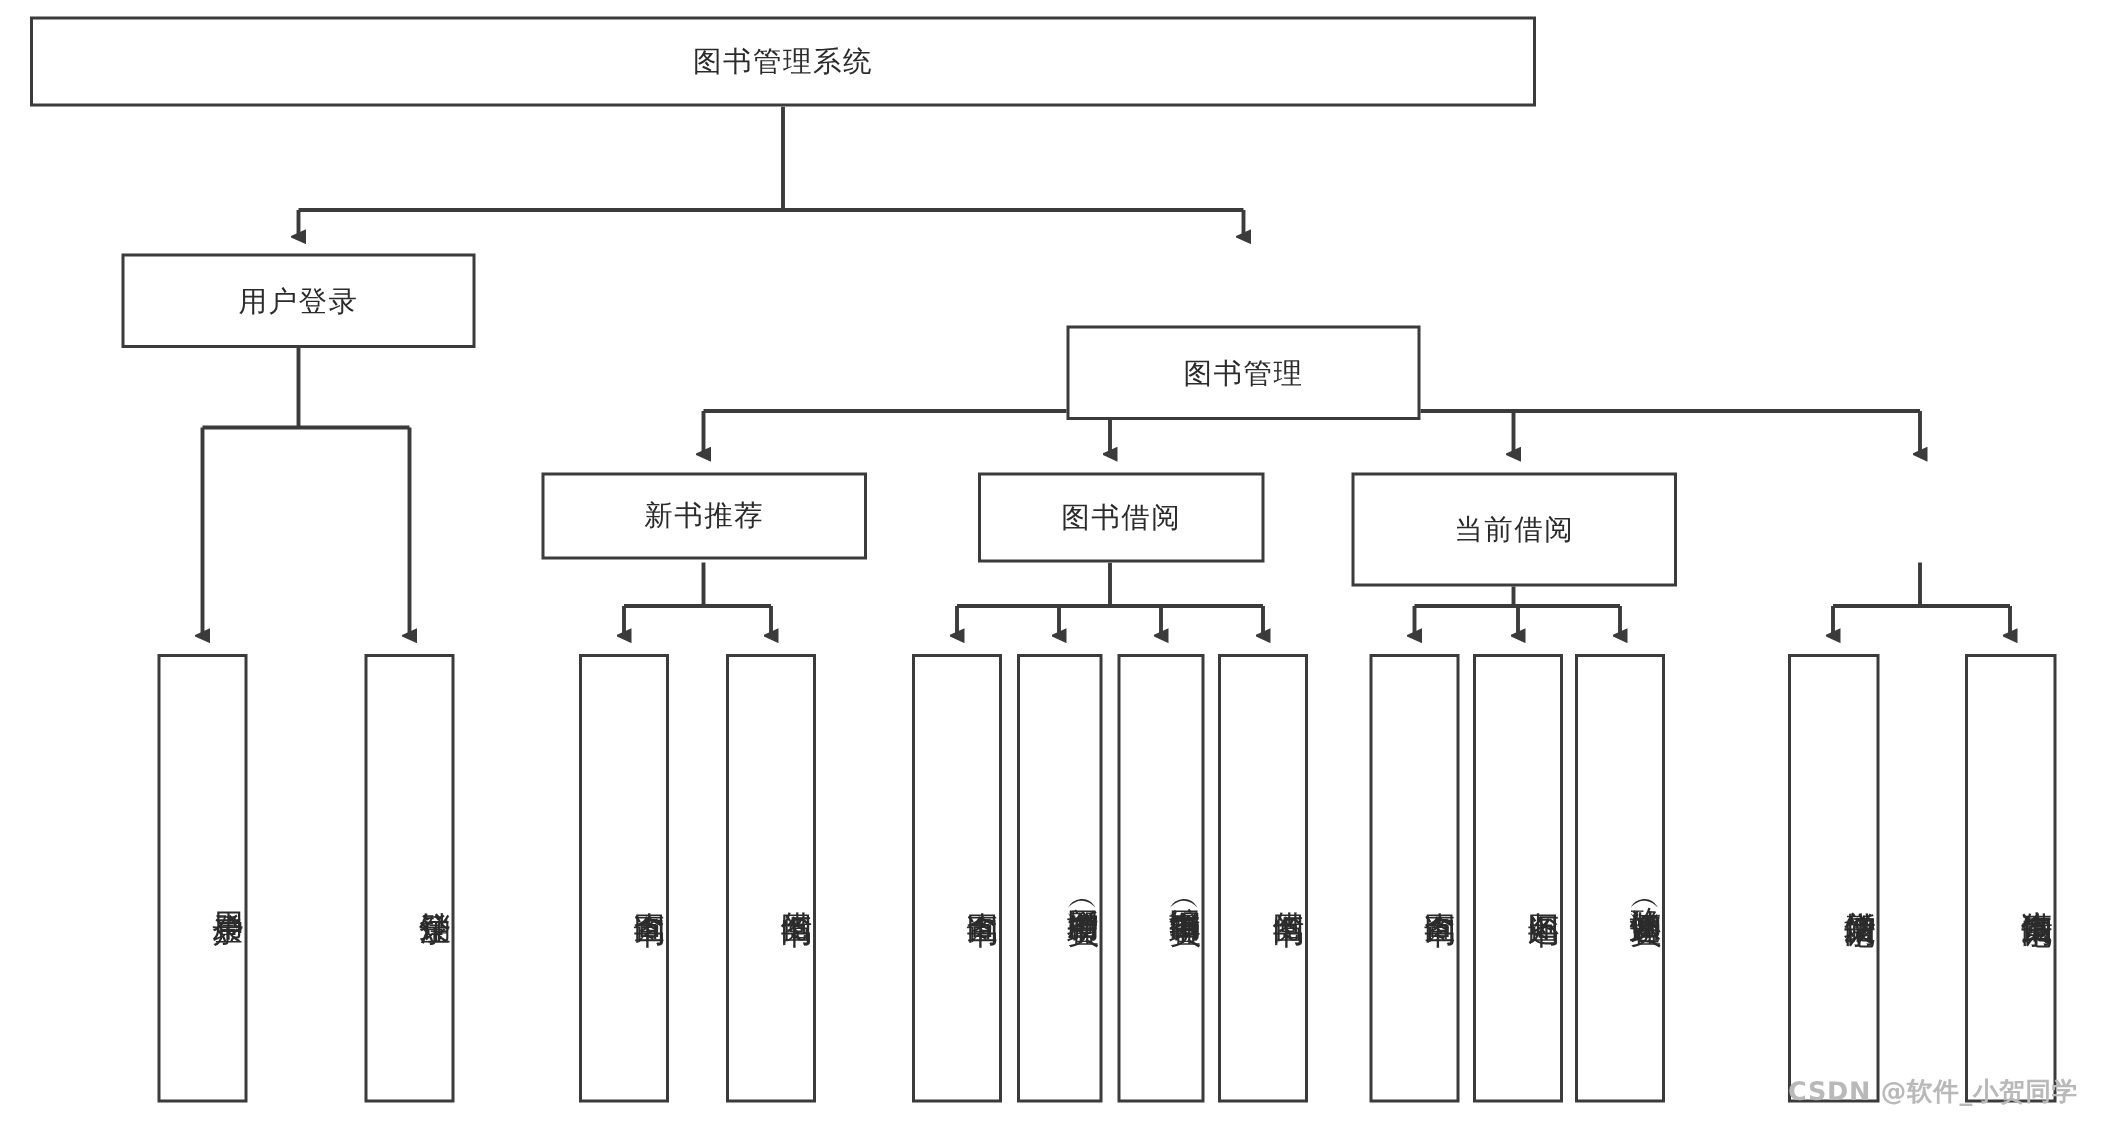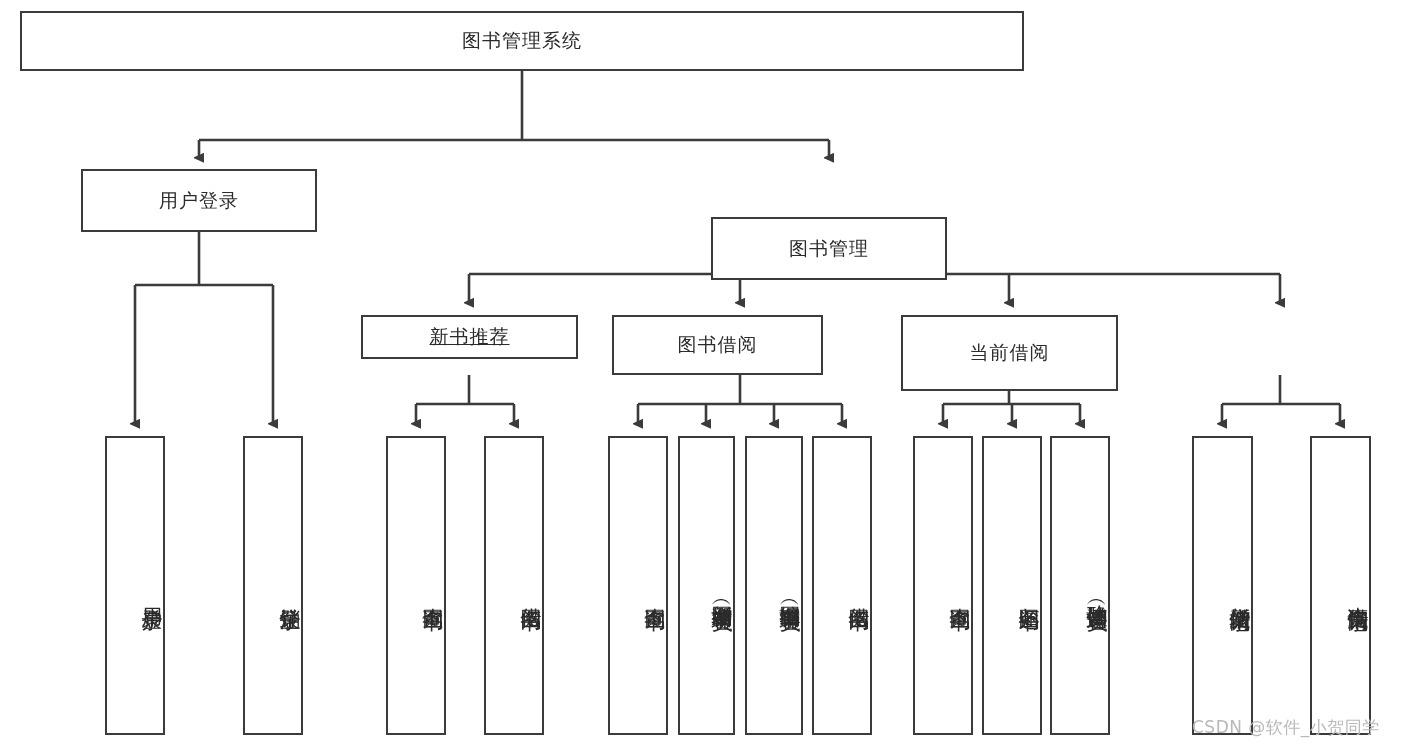--- a/index.html
+++ b/index.html
@@ -119,24 +119,24 @@
     <span class="label">图书管理系统</span>
   </div>
 
   <div class="node horiz" style="left:81px; top:169px; width:236px; height:63px;">
     <span class="label">用户登录</span>
   </div>
   <div class="node horiz" style="left:711px; top:169px; width:236px; height:63px;margin-top:48px;">
     <span class="label">图书管理</span>
   </div>
 
-  <div class="node horiz" style="left:361px; top:315px; width:217px; height:44px;text-decoration:underline;">
+  <div class="node horiz" style="left:361px; top:315px; width:217px; height:58px;">
     <span class="label">新书推荐</span>
   </div>
-  <div class="node horiz" style="left:612px; top:315px; width:211px; height:60px;align-items:center;">
+  <div class="node horiz" style="left:652px; top:315px; width:191px; height:60px;align-items:center;">
     <span class="label">图书借阅</span>
   </div>
   <div class="node horiz" style="left:901px; top:315px; width:217px; height:76px;">
     <span class="label">当前借阅</span>
   </div>
 
   <div class="node vert" style="left:105px; top:436px; width:60px; height:299px;">
     <span class="label">用户登录</span>
   </div>
   <div class="node vert" style="left:243px; top:436px; width:60px; height:299px;">
@@ -169,15 +169,15 @@
   <div class="node vert" style="left:1050px; top:436px; width:60px; height:299px;">
     <span class="label">确认归还（管理员）</span>
   </div>
   <div class="node vert" style="left:1192px; top:436px; width:61px; height:299px;">
     <span class="label">新增借阅记录</span>
   </div>
   <div class="node vert" style="left:1310px; top:436px; width:61px; height:299px;">
     <span class="label">查询借阅记录</span>
   </div>
 
-  <div class="watermark" style="left:1192px; top:716px;">CSDN @软件_小贺同学</div>
+  <div class="watermark" style="left:1192px; top:716px;font-weight:bold;">CSDN @软件_小贺同学</div>
 
 </div>
 
 </body></html>

